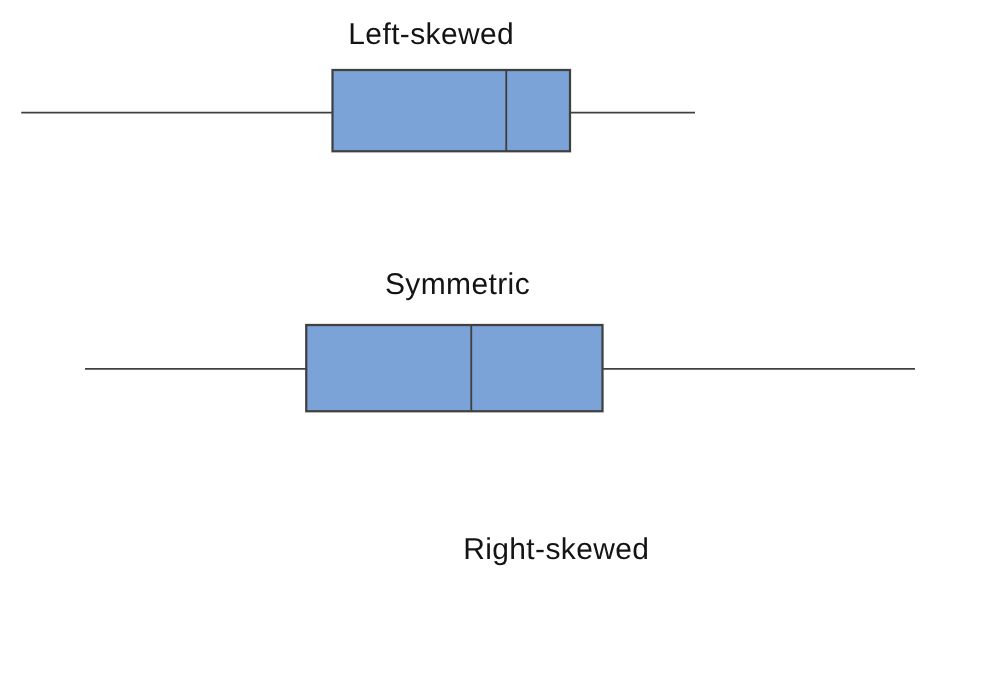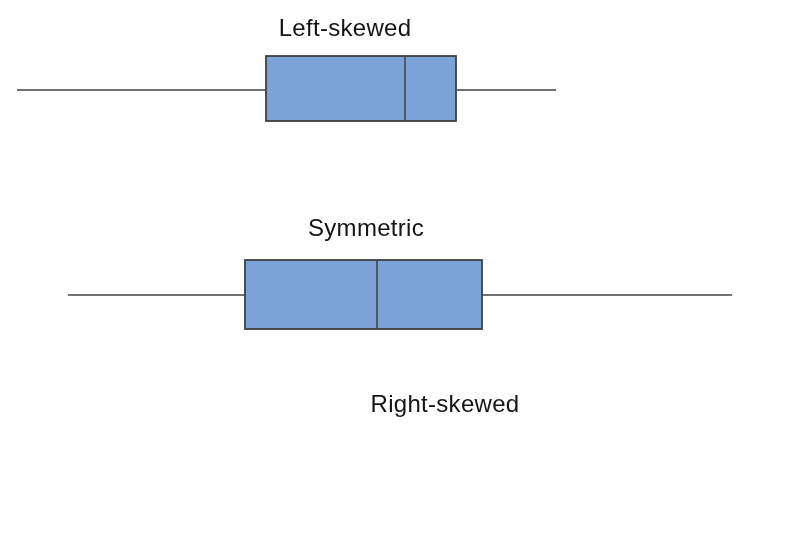--- a/index.html
+++ b/index.html
@@ -25,21 +25,21 @@
     position: absolute;
     transform: translateX(-50%);
     font-size: 24px;
     line-height: 1;
     color: #141414;
     white-space: nowrap;
     letter-spacing: 0.3px;
   }
   .t1 { left: 345px; top: 16px; }
   .t2 { left: 366px; top: 216px; text-align: right; }
-  .t3 { left: 445px; top: 392px; }
+  .t3 { left: 445px; top: 428px; }
 </style>
 </head>
 <body>
 
 <div id="figure">
   <svg id="canvas" width="795" height="546" viewBox="0 0 795 546">
       <g>
         <line x1="17" y1="90" x2="266" y2="90" stroke="#404040" stroke-width="1.4"></line>
         <line x1="456" y1="90" x2="556" y2="90" stroke="#404040" stroke-width="1.4"></line>
         <rect x="266" y="56" width="190" height="65" fill="#7CA3D8" stroke="#404040" stroke-width="1.8"></rect>

